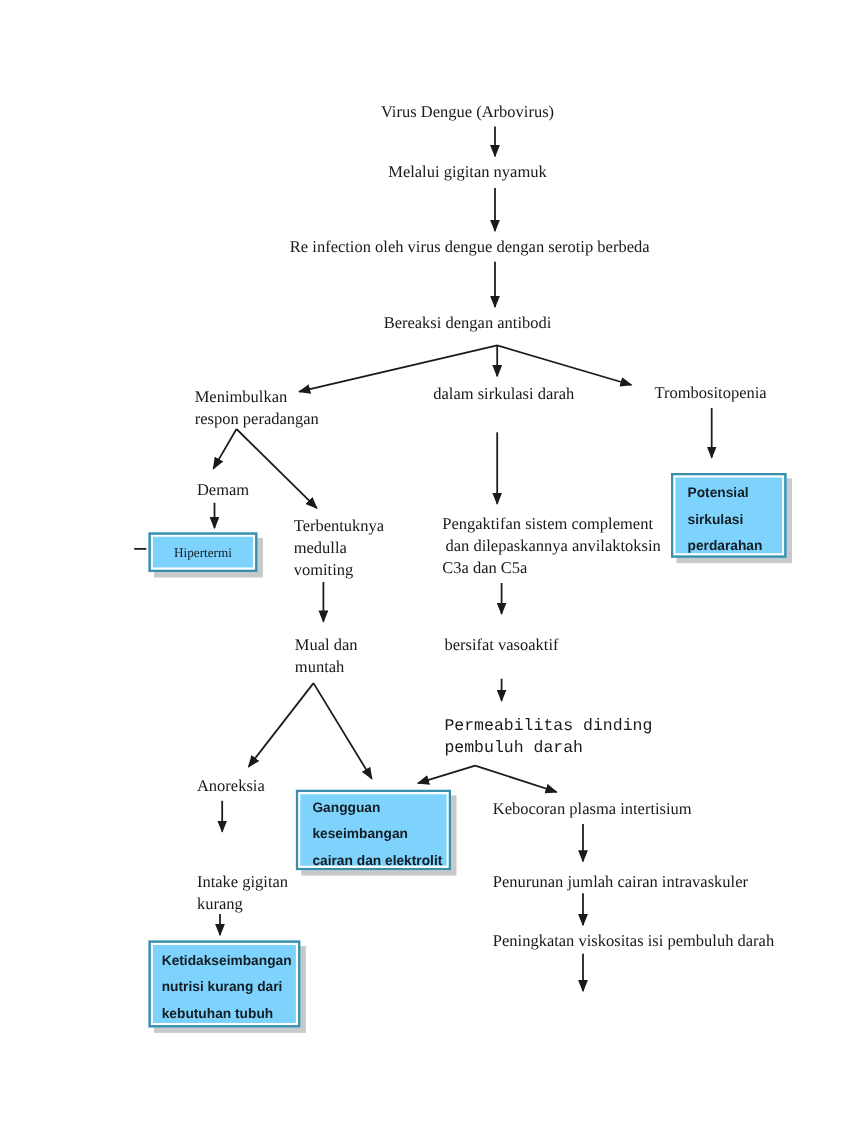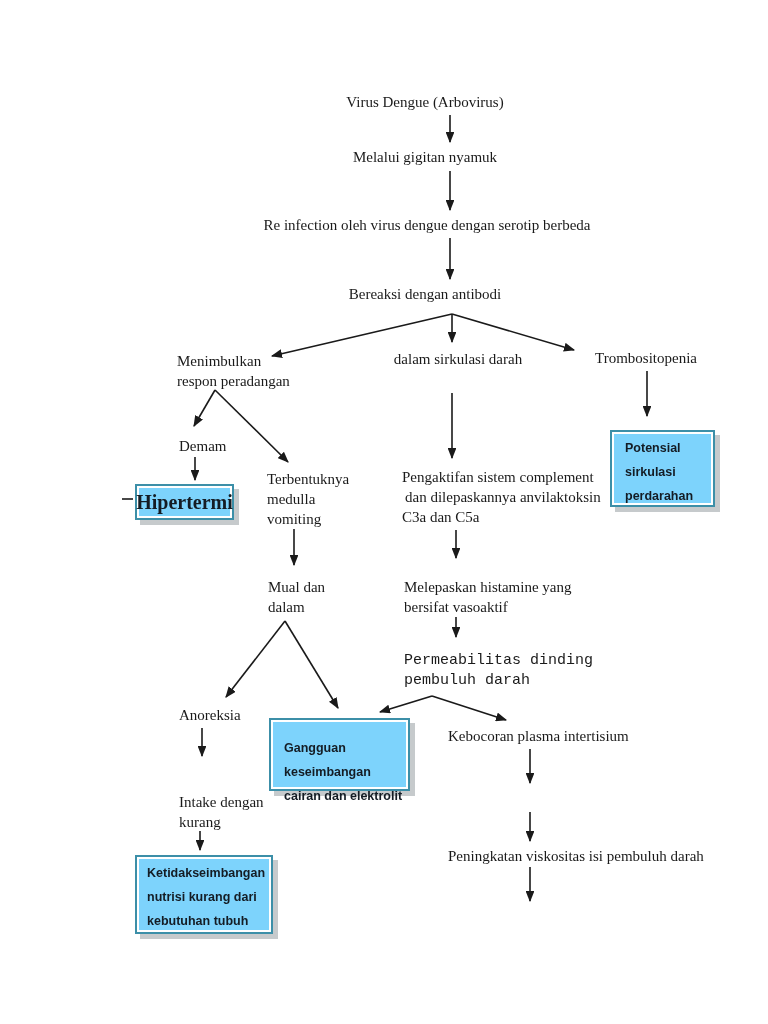--- a/index.html
+++ b/index.html
@@ -36,22 +36,22 @@
     font-weight:bold;
     font-size:12.5px;
     line-height:24px;
     white-space:nowrap;
   }
   .dxbox.serif-center{
     display:flex;align-items:center;justify-content:center;
   }
   .dxbox.serif-center .dx-title{
     font-family:"Liberation Serif", serif;
-    font-weight:bold;
-    font-size:20px;
+    font-weight:normal;
+    font-size:12px;
     white-space:nowrap;
   }
 </style>
 </head>
 <body>
 
 <div class="page">
 
   <svg class="arrows" width="768" height="1024" viewBox="0 0 768 1024">
     <defs>
@@ -115,56 +115,56 @@
   </div>
 
   <div class="node" style="left:360px;top:467px;">
     <span class="ln">Pengaktifan sistem  complement</span>
     <span class="ln" style="padding-left:3px;">dan dilepaskannya anvilaktoksin</span>
     <span class="ln">C3a dan C5a</span>
   </div>
 
   <div class="node" style="left:226px;top:577px;">
     <span class="ln">Mual dan</span>
-    <span class="ln">dalam</span>
+    <span class="ln">muntah</span>
   </div>
 
   <div class="node" style="left:362px;top:577px;">
-    <span class="ln">Melepaskan histamine yang</span>
     <span class="ln">bersifat vasoaktif</span>
   </div>
 
   <div class="node" style="left:362px;top:651px;font-family:Liberation Mono, monospace;">
     <span class="ln">Permeabilitas dinding</span>
     <span class="ln">pembuluh darah</span>
   </div>
 
   <div class="node" style="left:137px;top:705px;">Anoreksia</div>
 
   <div class="node" style="left:406px;top:726px;text-align:right;">Kebocoran plasma intertisium</div>
 
   <div class="node" style="left:137px;top:792px;">
-    <span class="ln">Intake dengan</span>
+    <span class="ln">Intake gigitan</span>
     <span class="ln">kurang</span>
   </div>
 
+  <div class="node" style="left:406px;top:792px;">Penurunan jumlah cairan intravaskuler</div>
 
   <div class="node" style="left:406px;top:846px;">Peningkatan viskositas isi pembuluh darah</div>
 
   <div class="dxbox serif-center" style="left:93px;top:484px;width:99px;height:36px;">
     <span class="dx-title">Hipertermi</span>
   </div>
 
   <div class="dxbox" style="left:568px;top:430px;width:105px;height:77px;padding:4px 4px 0 13px;">
     <span class="dx-line">Potensial</span>
     <span class="dx-line">sirkulasi</span>
     <span class="dx-line">perdarahan</span>
   </div>
 
-  <div class="dxbox" style="left:227px;top:718px;width:141px;height:73px;padding:16px 2px 0 13px;">
+  <div class="dxbox" style="left:227px;top:718px;width:141px;height:73px;padding:2px 2px 0 13px;">
     <span class="dx-line">Gangguan</span>
     <span class="dx-line">keseimbangan</span>
     <span class="dx-line">cairan dan elektrolit</span>
   </div>
 
   <div class="dxbox" style="left:93px;top:855px;width:138px;height:79px;padding:4px 15px 0 10px;">
     <span class="dx-line">Ketidakseimbangan</span>
     <span class="dx-line">nutrisi kurang dari</span>
     <span class="dx-line">kebutuhan tubuh</span>
   </div>

